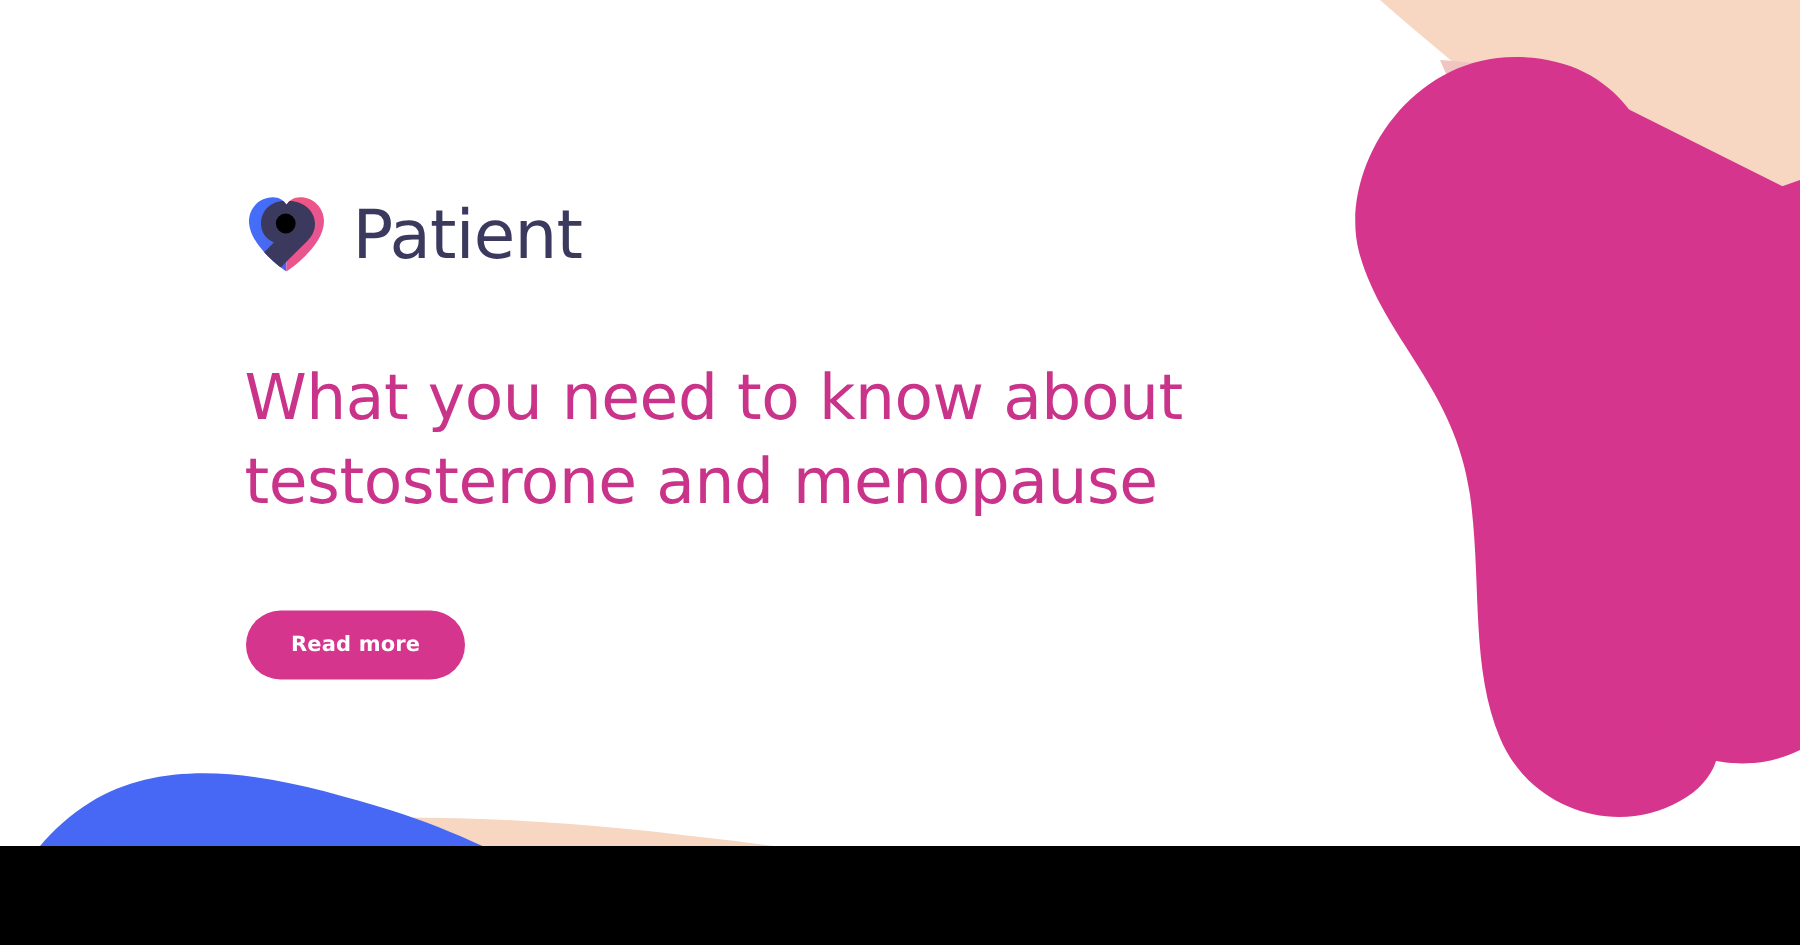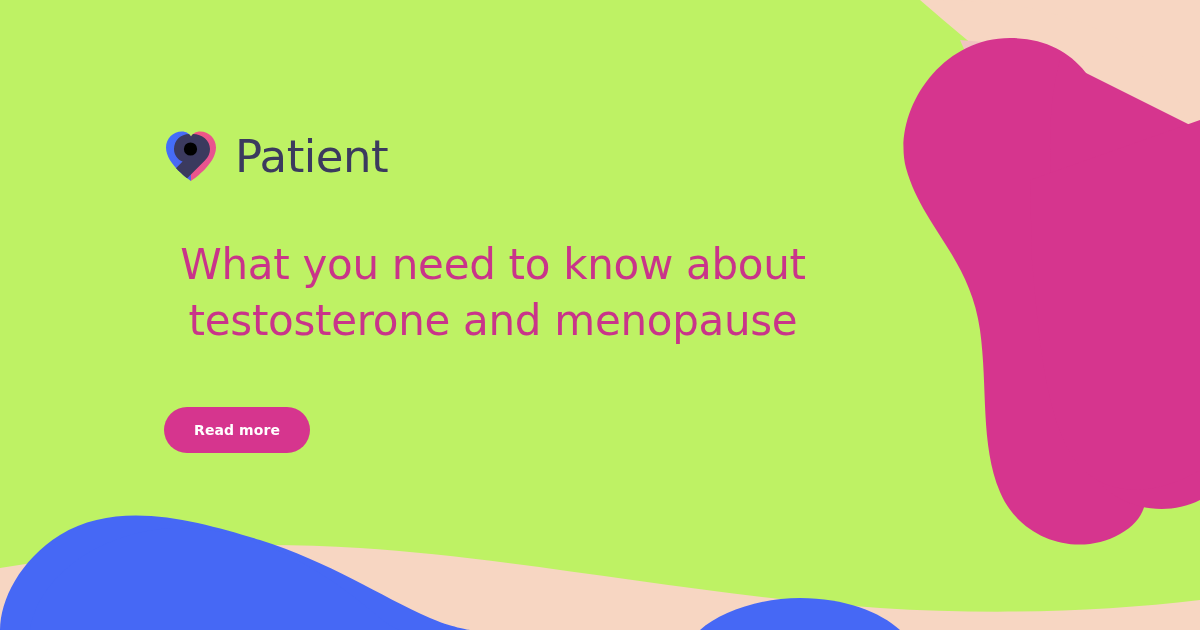--- a/index.html
+++ b/index.html
@@ -3,22 +3,22 @@
 <meta charset="utf-8">
 <style>
   html, body {
     margin: 0;
     padding: 0;
     background: #000000;
   }
   #canvas {
     position: relative;
     width: 1200px;
-    height: 630px;
-    background: #bef264;
+    height: 564px;
+    background: #ffffff;
     overflow: hidden;
     font-family: "DejaVu Sans", sans-serif;
   }
 
   
   .blob-layer {
     position: absolute;
     inset: 0;
     width: 1200px;
     height: 630px;
@@ -56,21 +56,20 @@
     left: 163px;
     top: 237px;
     width: 660px;
     margin: 0;
     font-family: "DejaVu Sans", sans-serif;
     font-size: 42px;
     font-weight: 400;
     line-height: 56px;
     letter-spacing: -0.3px;
     color: #c9348a;
-    text-align: center;
   }
 
   
   .cta {
     position: absolute;
     left: 164px;
     top: 407px;
     height: 46px;
     padding: 0 30px;
     display: inline-flex;

